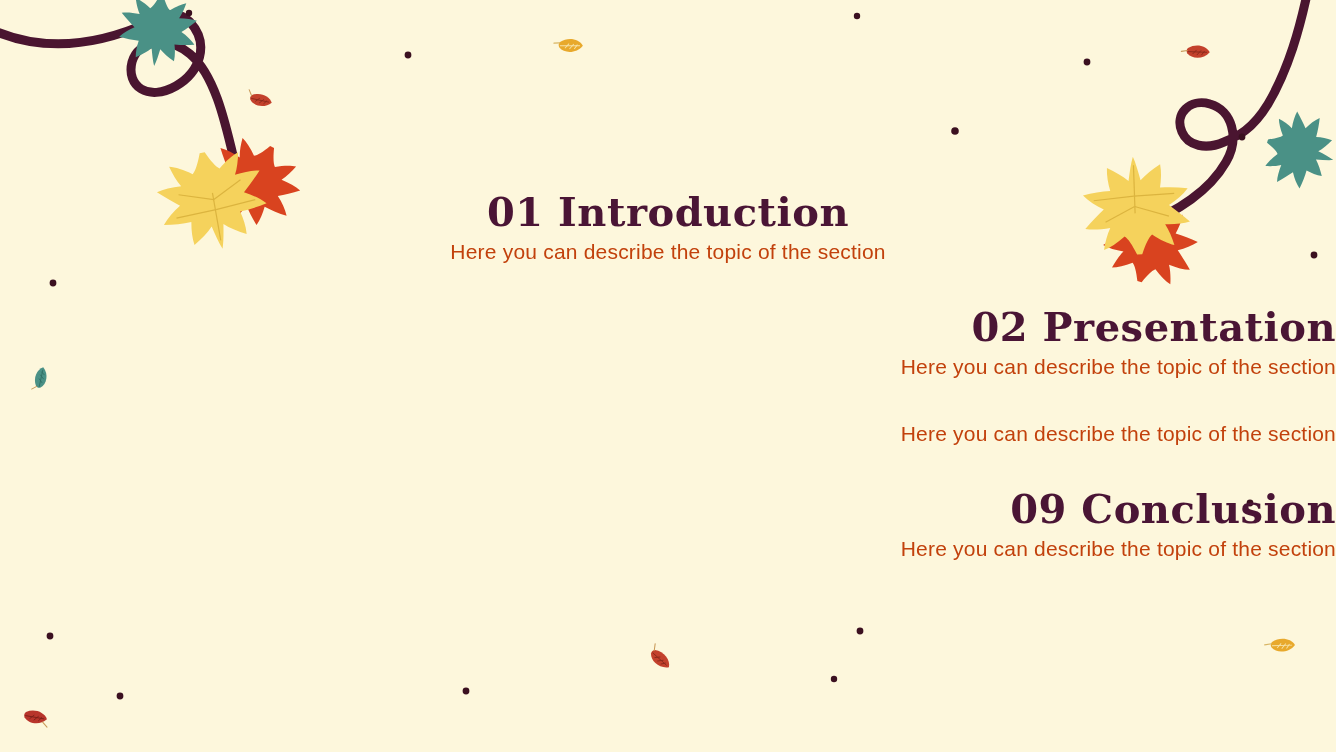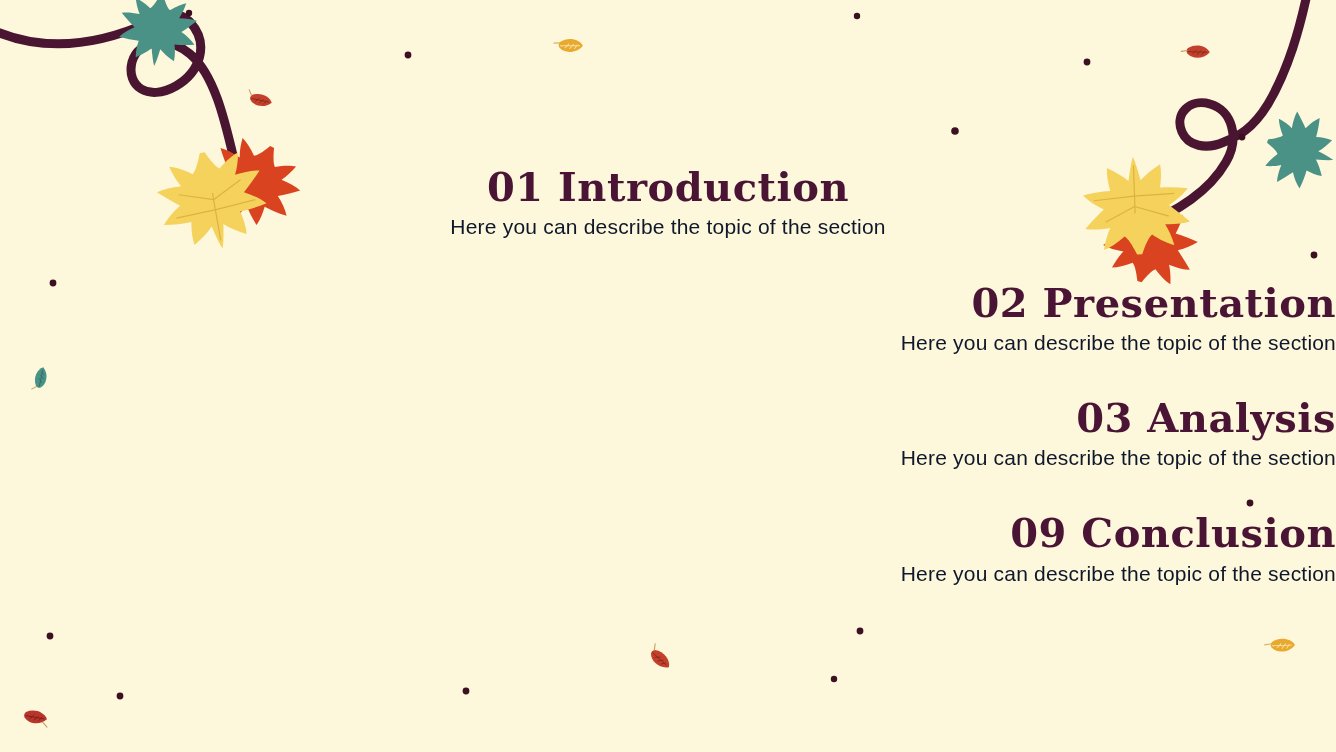--- a/index.html
+++ b/index.html
@@ -52,21 +52,21 @@
     letter-spacing: 0.5px;
     color: #4A1535;
     line-height: 1.08;
     margin: 0 0 6px 0;
   }
   .item-desc {
     display: block;
     font-family: "Liberation Sans", sans-serif;
     font-size: 21px;
     font-weight: 400;
-    color: #0f172a;
+    color: #c2410c;
     letter-spacing: 0.2px;
     line-height: 1.25;
     margin: 0;
   }
 </style>
 </head>
 <body>
 
 <div id="slide">
 
@@ -243,21 +243,20 @@
       <span class="item-title">01 Introduction</span>
       <span class="item-desc">Here you can describe the topic of the section</span>
     </div>
 
     <div class="agenda-item">
       <span class="item-title">02 Presentation</span>
       <span class="item-desc">Here you can describe the topic of the section</span>
     </div>
 
     <div class="agenda-item">
-      <span class="item-title">03 Analysis</span>
       <span class="item-desc">Here you can describe the topic of the section</span>
     </div>
 
     <div class="agenda-item">
       <span class="item-title">09 Conclusion</span>
       <span class="item-desc">Here you can describe the topic of the section</span>
     </div>
 
   </div>
 </div>

